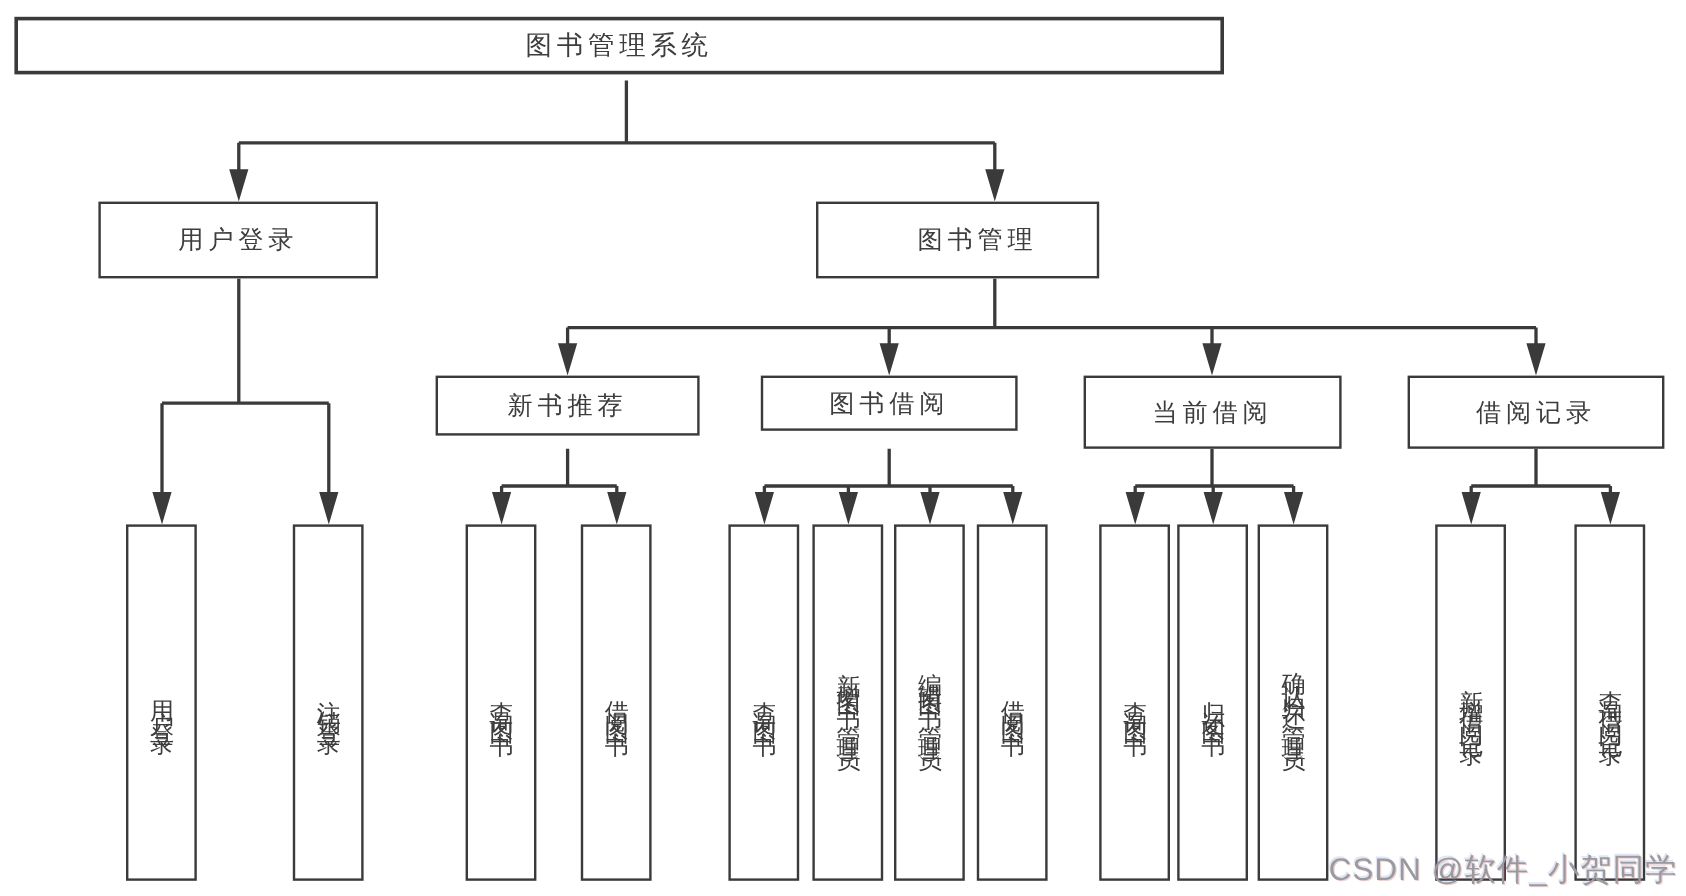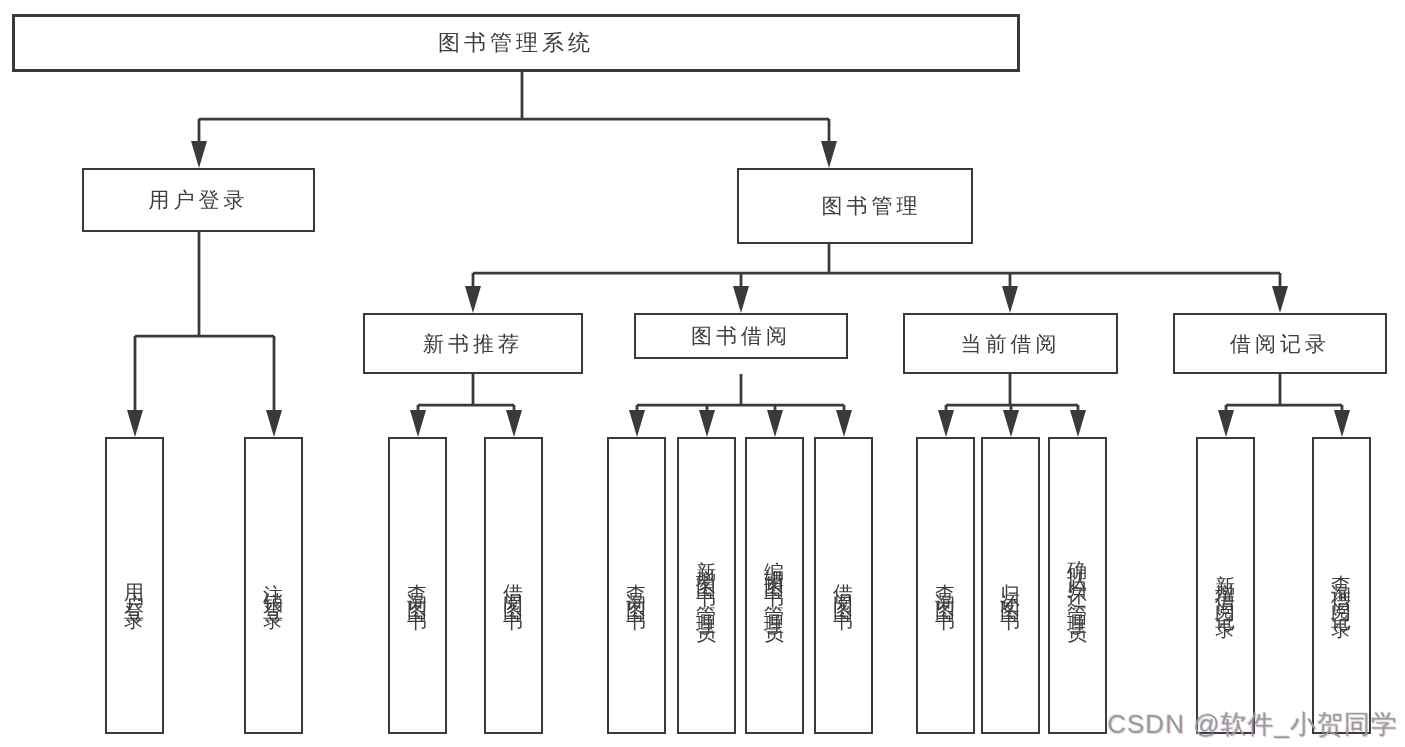--- a/index.html
+++ b/index.html
@@ -70,32 +70,32 @@
       M1002,286 L1018,286 L1010,313 Z  M1272,286 L1288,286 L1280,313 Z
       M127,410 L143,410 L135,437 Z  M266,410 L282,410 L274,437 Z
       M410,410 L426,410 L418,437 Z  M506,410 L522,410 L514,437 Z
       M629,410 L645,410 L637,437 Z  M699,410 L715,410 L707,437 Z
       M767,410 L783,410 L775,437 Z  M836,410 L852,410 L844,437 Z
       M938,410 L954,410 L946,437 Z  M1003,410 L1019,410 L1011,437 Z
       M1070,410 L1086,410 L1078,437 Z  M1218,410 L1234,410 L1226,437 Z
       M1334,410 L1350,410 L1342,437 Z"></path>
   </svg>
 
-  <div class="box root" style="left:12px;top:14px;width:1008px;height:58px;">
+  <div class="box root" style="left:12px;top:14px;width:1008px;height:48px;">
     <span>图书管理系统</span>
   </div>
 
   <div class="box" style="left:82px;top:168px;width:233px;height:64px;">
     <span>用户登录</span>
   </div>
-  <div class="box" style="left:737px;top:168px;width:236px;height:76px;padding-left:33px;">
+  <div class="box" style="left:680px;top:168px;width:236px;height:64px;padding-left:33px;">
     <span>图书管理</span>
   </div>
 
-  <div class="box" style="left:363px;top:313px;width:220px;height:61px;">
+  <div class="box" style="left:363px;top:313px;width:220px;height:50px;">
     <span>新书推荐</span>
   </div>
   <div class="box" style="left:634px;top:313px;width:214px;height:46px;">
     <span>图书借阅</span>
   </div>
   <div class="box" style="left:903px;top:313px;width:215px;height:61px;">
     <span>当前借阅</span>
   </div>
   <div class="box" style="left:1173px;top:313px;width:214px;height:61px;text-align:right;">
     <span>借阅记录</span>

